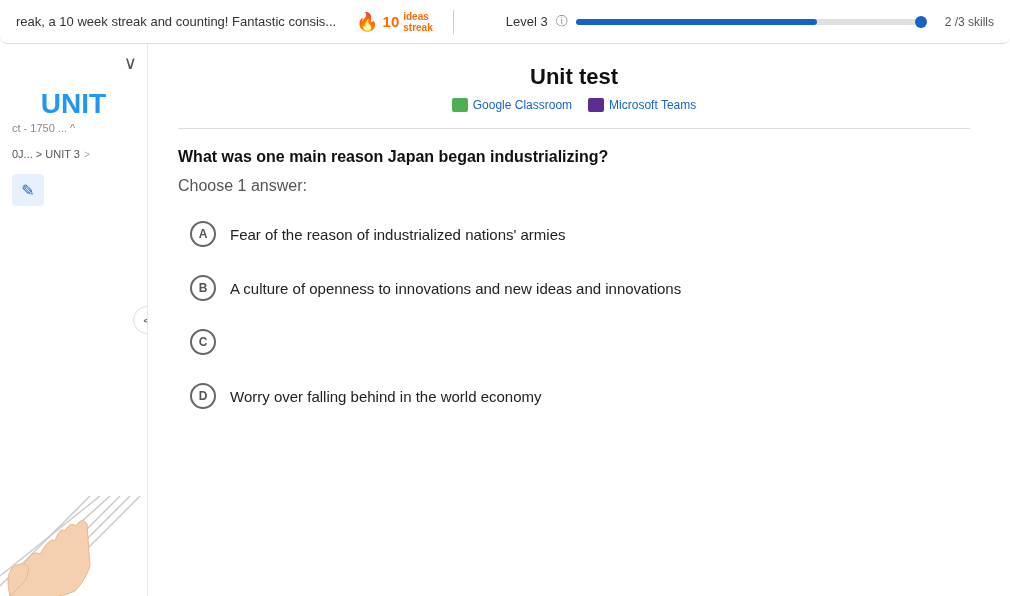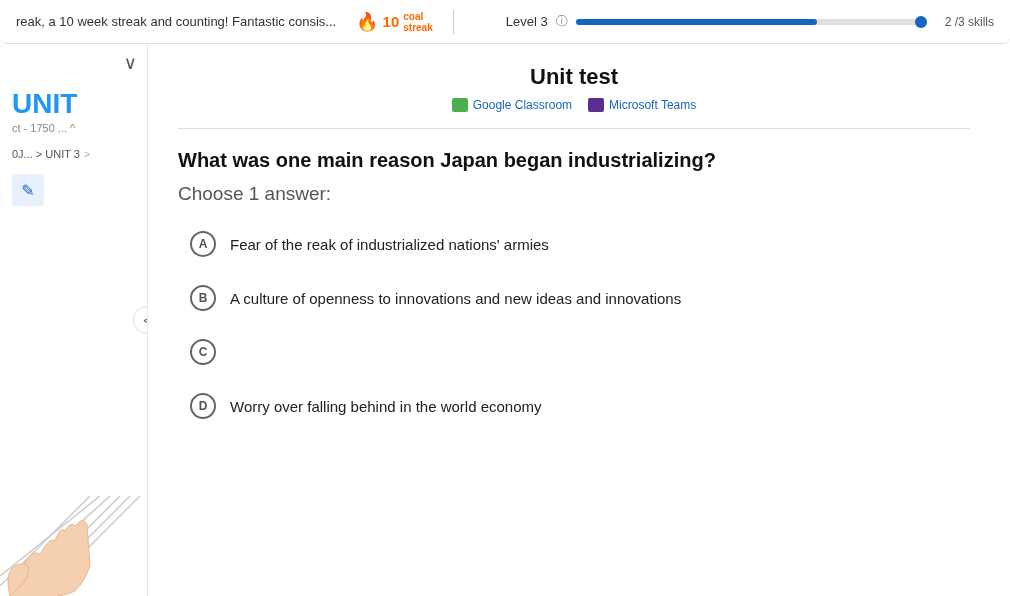--- a/index.html
+++ b/index.html
@@ -121,20 +121,21 @@
       font-size: 18px;
       color: #555;
     }
     .unit-label {
       font-size: 28px;
       font-weight: 900;
       color: #2196f3;
       padding: 8px 12px 4px 12px;
       line-height: 1;
       text-transform: uppercase;
+      text-align: center;
     }
     .unit-sublabel {
       font-size: 11px;
       color: #888;
       padding: 0 12px 8px 12px;
     }
     .sidebar-nav-item {
       display: flex;
       align-items: flex-end;
       padding: 6px 12px;
@@ -229,28 +230,28 @@
       background: #5c2d91;
       border-radius: 2px;
       display: inline-block;
     }
     .divider-h {
       height: 1px;
       background: #ddd;
       margin: 16px 0 16px 0;
     }
     .question-text {
-      font-size: 20px;
+      font-size: 16px;
       font-weight: 600;
       color: #111;
       margin-bottom: 8px;
       line-height: 1.5;
     }
     .choose-label {
-      font-size: 19px;
+      font-size: 16px;
       color: #555;
       margin-bottom: 12px;
     }
     .options-list {
       display: flex;
       flex-direction: column;
       gap: 0;
     }
     .option-item {
       display: flex;
@@ -282,21 +283,21 @@
   </style>
 </head>
 <body>
 
 <div class="top-bar">
   <span class="streak-text">reak, a 10 week streak and counting! Fantastic consis...</span>
   <div class="streak-badge">
     <span class="flame">🔥</span>
     <span>10</span>
     <div class="streak-sub">
-      <span>coal</span>
+      <span>ideas</span>
       <span>streak</span>
     </div>
   </div>
   <div class="divider-v"></div>
   <div class="level-container">
     <span class="level-label">Level 3</span>
     <span style="font-size:12px;color:#888;">ⓘ</span>
     <div class="progress-bar-wrap">
       <div class="progress-bar-fill"></div>
       <div class="progress-dot"></div>
@@ -355,21 +356,21 @@
     </div>
 
     <div class="divider-h"></div>
 
     <p class="question-text">What was one main reason Japan began industrializing?</p>
     <p class="choose-label">Choose 1 answer:</p>
 
     <div class="options-list">
     <div class="option-item">
           <div class="option-circle">A</div>
-          <span class="option-text">Fear of the reak of industrialized nations' armies</span>
+          <span class="option-text">Fear of the reason of industrialized nations' armies</span>
         </div>
         <div class="option-item">
           <div class="option-circle">B</div>
           <span class="option-text">A culture of openness to innovations and new ideas and innovations</span>
         </div>
         <div class="option-item">
           <div class="option-circle">C</div>
         </div>
         <div class="option-item">
           <div class="option-circle">D</div>

